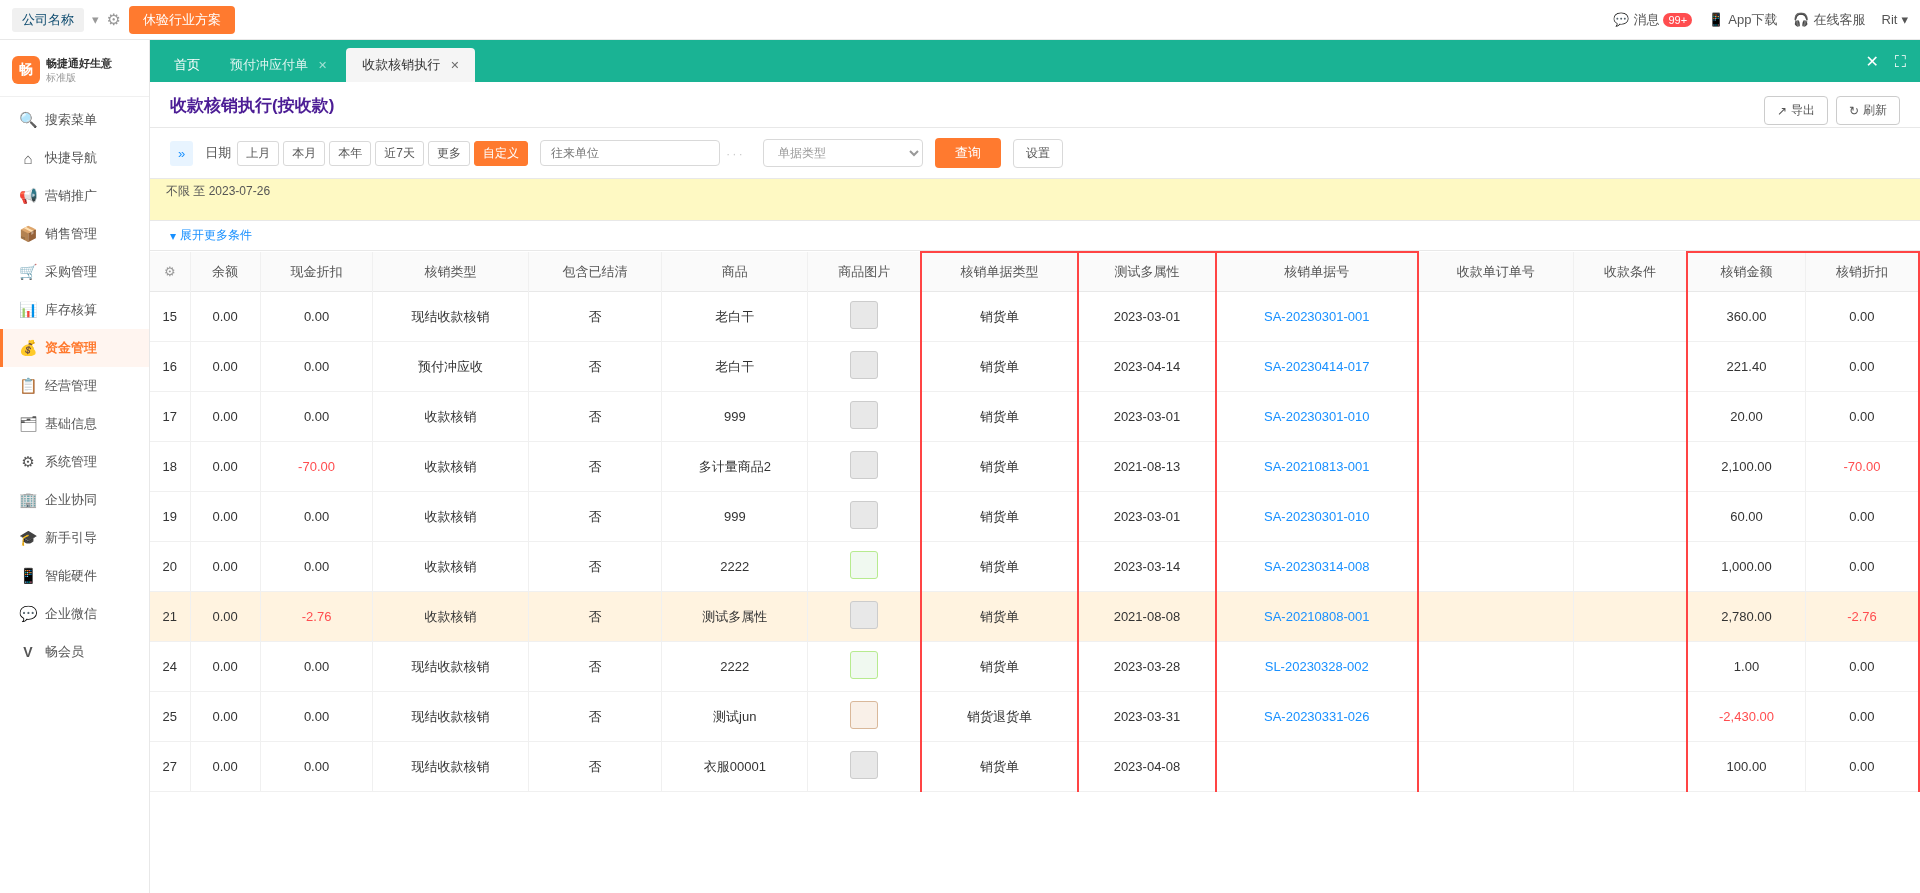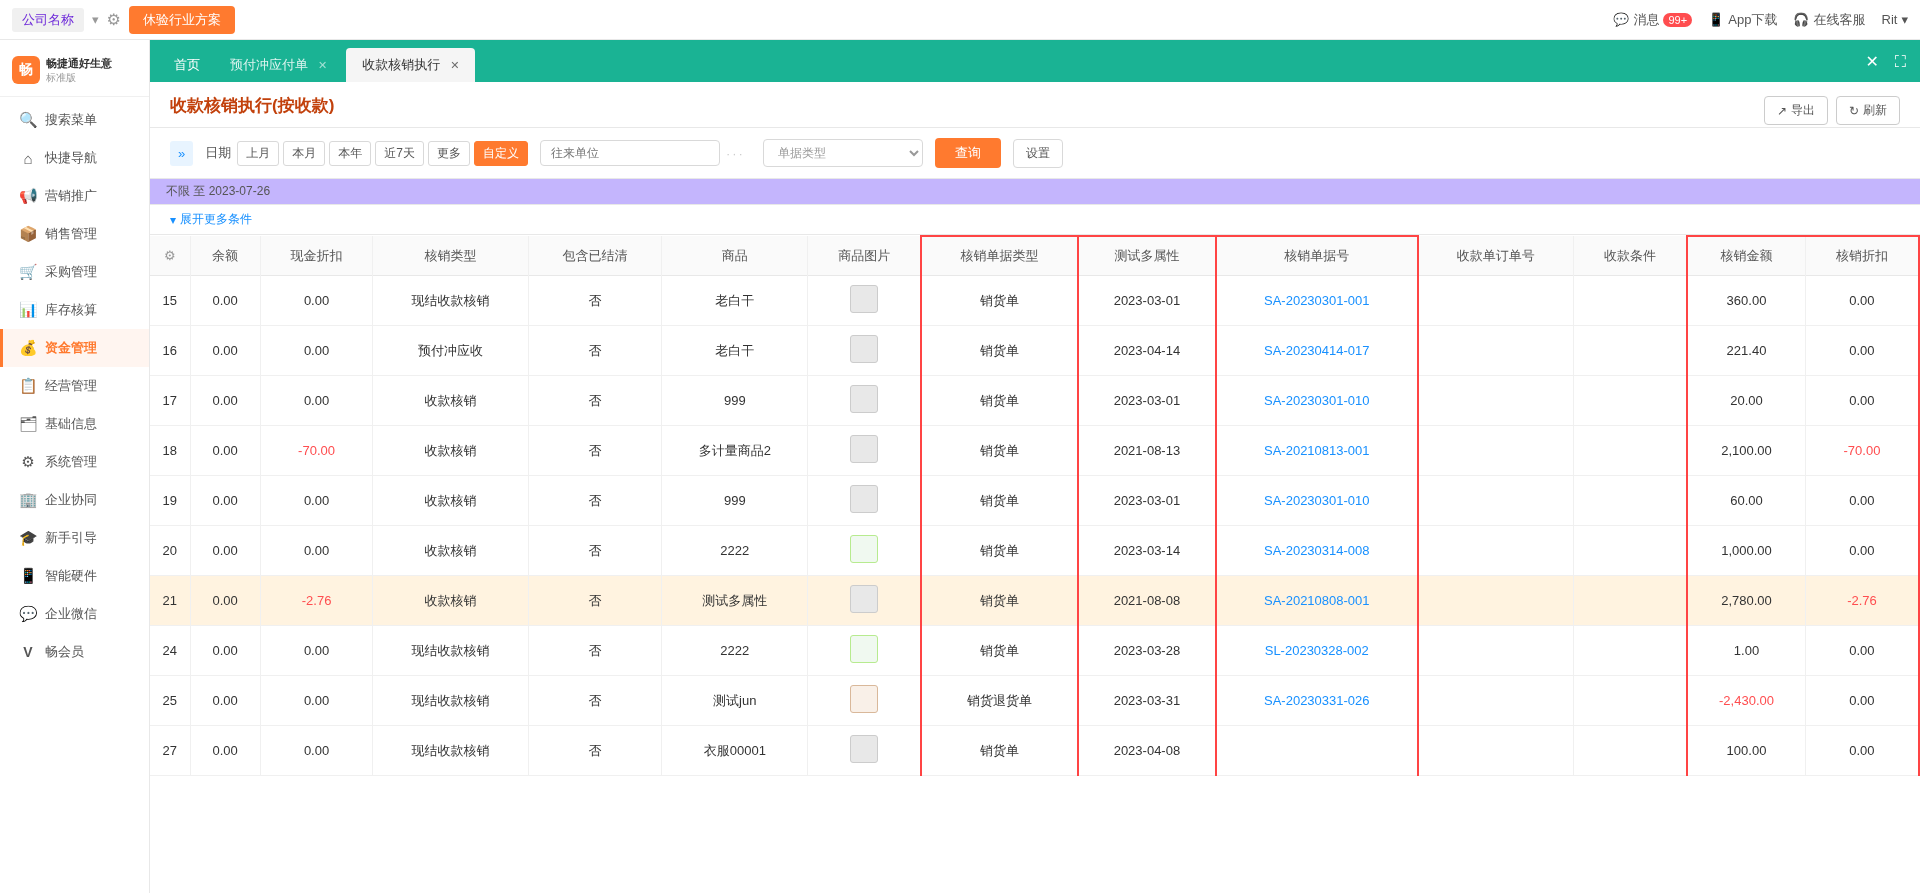--- a/index.html
+++ b/index.html
@@ -9,21 +9,21 @@
     .top-bar {
       height: 40px;
       background: #fff;
       border-bottom: 1px solid #e8e8e8;
       display: flex;
       align-items: center;
       padding: 0 12px;
       gap: 8px;
     }
     .top-bar-left { display: flex; align-items: center; gap: 8px; flex: 1; }
-    .company-name { font-size: 13px; color: #6d28d9; background: #f0f0f0; padding: 3px 10px; border-radius: 3px; }
+    .company-name { font-size: 13px; color: #0c4a6e; background: #f0f0f0; padding: 3px 10px; border-radius: 3px; }
     .top-bar-right { display: flex; align-items: center; gap: 16px; color: #666; font-size: 13px; }
     .industry-btn { background: #ff7a2f; color: #fff; border: none; padding: 5px 14px; border-radius: 4px; cursor: pointer; font-size: 13px; }
     .badge { background: #ff4d4f; color: #fff; border-radius: 8px; padding: 1px 5px; font-size: 11px; }
     .top-right-item { display: flex; align-items: center; gap: 4px; cursor: pointer; color: #555; }
 
     
     .main-layout { display: flex; height: calc(100vh - 40px); }
 
     
     .sidebar {
@@ -78,21 +78,21 @@
 
     
     .page-header {
       background: #fff;
       padding: 12px 20px 0;
       border-bottom: 1px solid #e8e8e8;
       display: flex;
       align-items: center;
       justify-content: space-between;
     }
-    .page-title { font-size: 17px; font-weight: bold; color: #c2410c; padding-bottom: 10px; }
+    .page-title { font-size: 17px; font-weight: bold; color: #4c1d95; padding-bottom: 10px; }
     .page-header-actions { display: flex; gap: 8px; align-items: center; }
     .btn-export { border: 1px solid #ccc; background: #fff; color: #555; padding: 5px 12px; border-radius: 4px; cursor: pointer; font-size: 12px; display: flex; align-items: center; gap: 4px; }
     .btn-refresh { border: 1px solid #ccc; background: #fff; color: #555; padding: 5px 12px; border-radius: 4px; cursor: pointer; font-size: 12px; display: flex; align-items: center; gap: 4px; }
 
     
     .filter-area {
       background: #fff;
       padding: 10px 20px;
       border-bottom: 1px solid #e8e8e8;
       display: flex;
@@ -318,21 +318,21 @@
         </div>
         <div class="filter-group">
           <span class="filter-label"></span>
           <select class="filter-select">
             <option>单据类型</option>
           </select>
         </div>
         <button class="btn-query">查询</button>
         <button class="btn-settings">设置</button>
       </div>
-      <div style="background:#c4b5fd;padding:4px 0 4px 16px;border-bottom:1px solid #e8e8e8;color:#555;font-size:12px;">
+      <div style="background:#fef9c3;padding:4px 0 20px 16px;border-bottom:1px solid #e8e8e8;color:#555;font-size:12px;">
         <span style="color:#555;">不限 至 2023-07-26</span>
       </div>
       <div class="expand-more">
         <span>▾</span>
         <span>展开更多条件</span>
       </div>
 
       <div class="table-wrapper">
         <table>
           <thead>

